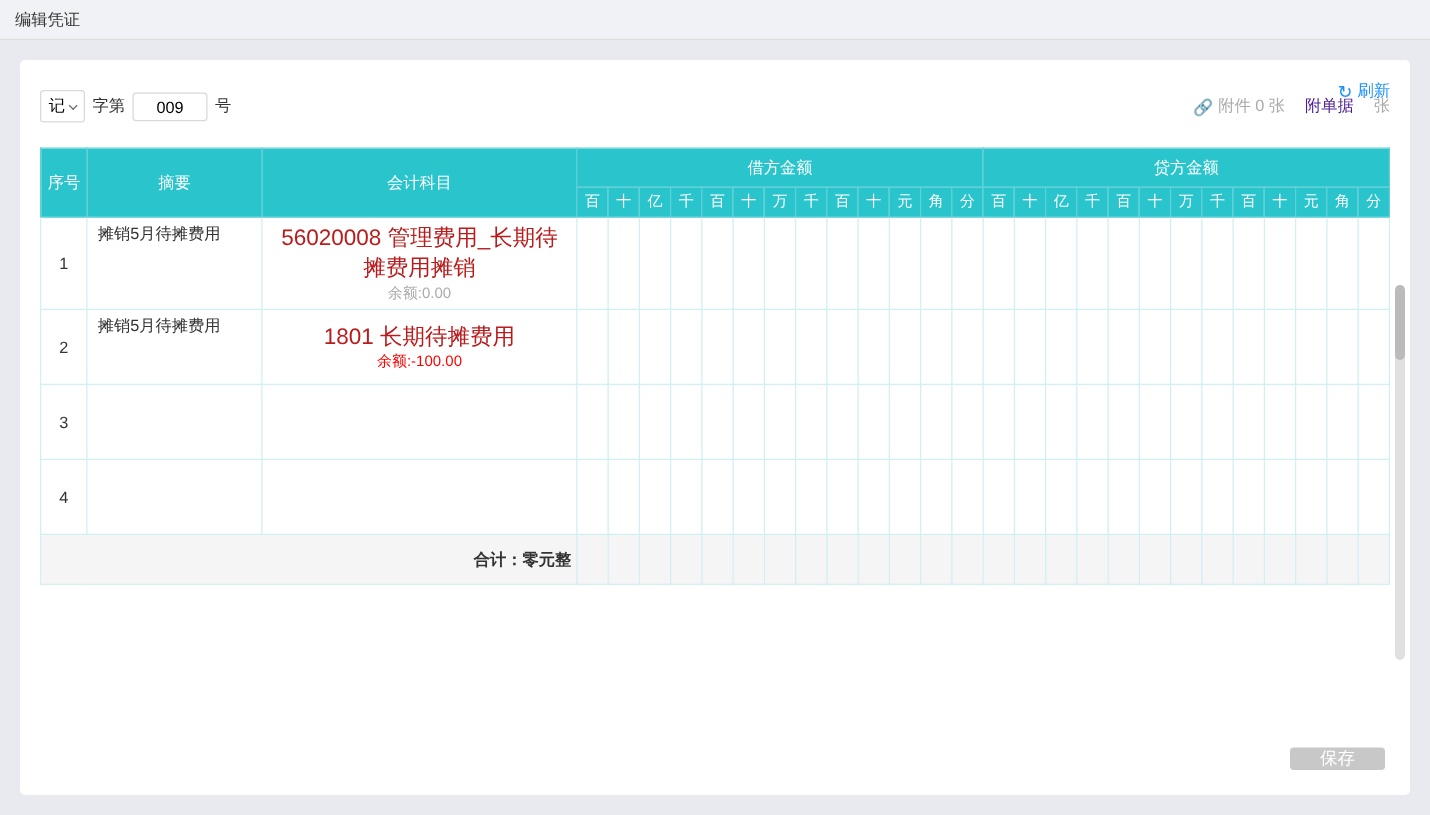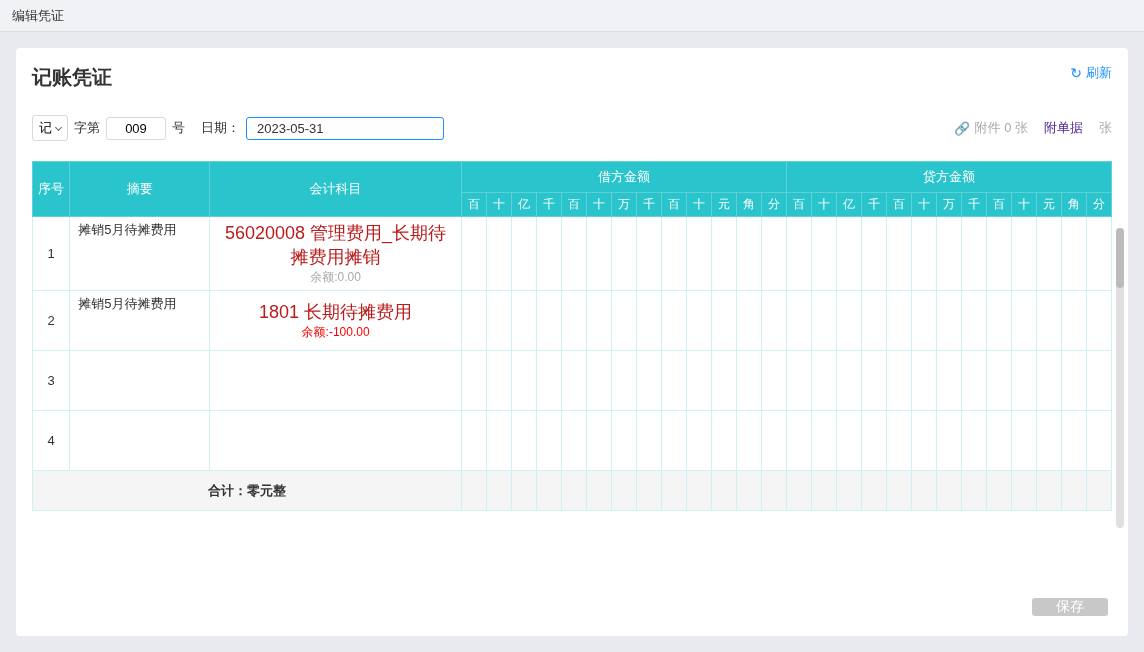--- a/index.html
+++ b/index.html
@@ -235,40 +235,35 @@
 </head>
 <body>
 
 <div class="title-bar">
   <span>编辑凭证</span>
 </div>
 
 <div class="main-container">
   <div class="card">
 
-    <div class="page-title">记账凭证</div>
 
     <button class="refresh-btn">
       <span style="font-size:14px;">↻</span>
       <span>刷新</span>
     </button>
 
     <div class="toolbar">
       <div class="toolbar-group">
         <div class="toolbar-select">
           <span>记</span>
           <span class="chevron"></span>
         </div>
         <span class="toolbar-label">字第</span>
         <input class="toolbar-input" type="text" value="009" style="">
         <span class="toolbar-label">号</span>
-      </div>
-      <div class="toolbar-group">
-        <span class="toolbar-label">日期：</span>
-        <input class="date-input" type="text" value="2023-05-31" style="">
       </div>
       <div class="attachment-section">
         <span class="attachment-link">
           <span>🔗</span>
           <span>附件 0 张</span>
         </span>
         <span class="attachment-doc">附单据</span>
         <span class="attachment-count">张</span>
       </div>
     </div>
@@ -436,21 +431,21 @@
             <td class="digit-col" style="height: 60px;"></td>
             <td class="digit-col" style="height: 60px;"></td>
             <td class="digit-col" style="height: 60px;"></td>
             <td class="digit-col" style="height: 60px;"></td>
             <td class="digit-col" style="height: 60px;"></td>
             <td class="digit-col" style="height: 60px;"></td>
             <td class="digit-col" style="height: 60px;"></td>
             <td class="digit-col" style="height: 60px;"></td>
           </tr>
           <tr class="total-row">
-            <td colspan="3" style="font-weight: bold; text-align: center; padding: 8px 4px;">合计：零元整</td>
+            <td colspan="3" style="font-weight: bold; text-align: right; padding: 8px 4px;">合计：零元整</td>
             <td class="digit-col" style="background: rgb(245, 245, 245); height: 36px;"></td>
             <td class="digit-col" style="background: rgb(245, 245, 245); height: 36px;"></td>
             <td class="digit-col" style="background: rgb(245, 245, 245); height: 36px;"></td>
             <td class="digit-col" style="background: rgb(245, 245, 245); height: 36px;"></td>
             <td class="digit-col" style="background: rgb(245, 245, 245); height: 36px;"></td>
             <td class="digit-col" style="background: rgb(245, 245, 245); height: 36px;"></td>
             <td class="digit-col" style="background: rgb(245, 245, 245); height: 36px;"></td>
             <td class="digit-col" style="background: rgb(245, 245, 245); height: 36px;"></td>
             <td class="digit-col" style="background: rgb(245, 245, 245); height: 36px;"></td>
             <td class="digit-col" style="background: rgb(245, 245, 245); height: 36px;"></td>

